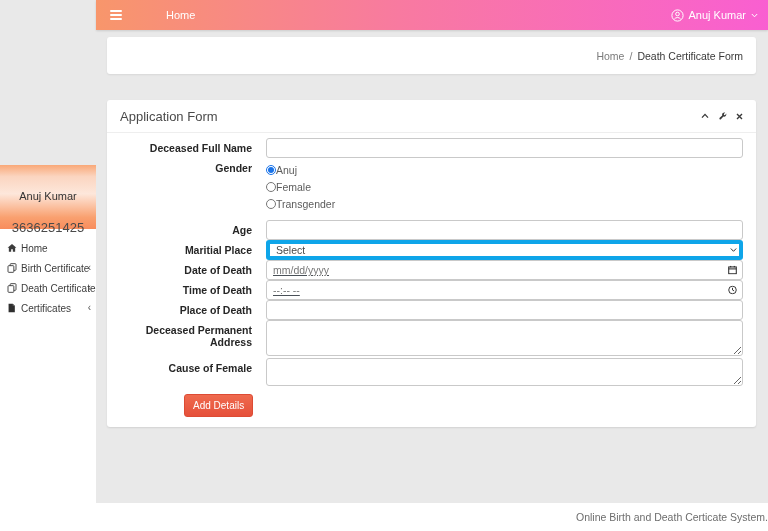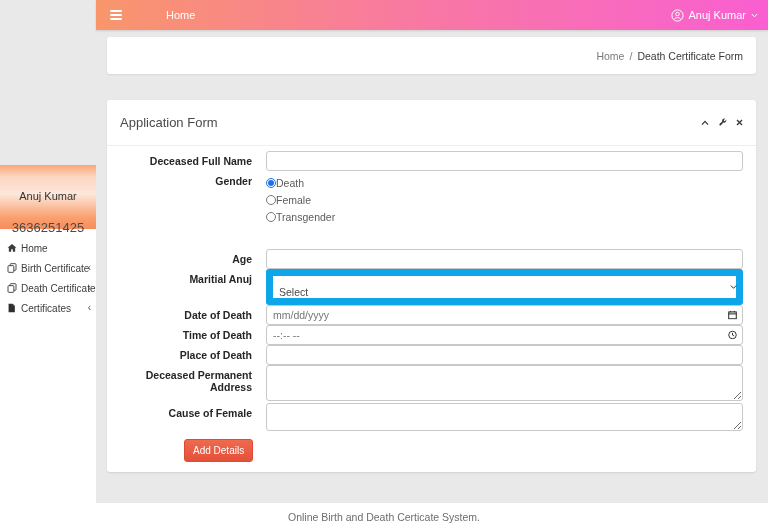--- a/index.html
+++ b/index.html
@@ -59,65 +59,65 @@
   .crumb-sep { color:#7a7a7a; margin:0 5px; }
   .crumb-current { color:#3a3a3a; font-weight:normal; }
 
   
   .card {
     position:absolute; left:107px; top:100px; width:649px;
     background:#fff; border-radius:3px; box-shadow:0 1px 2px rgba(0,0,0,.10);
     padding-bottom:10px;
   }
   .card-header {
-    height:46px; display:flex; align-items:center;
+    height:33px; display:flex; align-items:center;
     padding:0 13px; border-bottom:1px solid #eeeeee;
   }
   .card-title { font-size:13px; color:#4a4a4a; }
   .card-tools { margin-left:auto; display:flex; gap:9px; align-items:center; }
   .tool-btn { color:#3a3a3a; cursor:pointer; display:flex; }
   .card-body { padding:5px 13px 0 13px; }
 
   
   .form-row { display:flex; margin-bottom:0; }
   .form-label {
     flex:0 0 146px; text-align:right; padding-right:14px; padding-top:4px;
     font-size:10.5px; font-weight:bold; color:#262626; line-height:1.15;
   }
   .control-col { flex:1; position:relative; }
   .inp {
     width:100%; height:20px; border:1px solid #c9c9c9; border-radius:3px;
     background:#fff; padding:0 6px; font-family:"Liberation Sans",sans-serif;
-    font-size:10.5px; color:#495057; outline:none;
+    font-size:10.5px; color:#495057; outline:none;text-decoration:underline;
   }
   .inp::placeholder { color:#767676; opacity:1; }
   textarea.inp { height:36px; resize:vertical; padding-top:3px; }
   textarea.inp.short { height:28px; }
   .fake-select {
-    display:flex; align-items:flex-end; height:36px; border:7px solid #0ea5e9;
+    display:flex; align-items:flex-start; height:20px; border:4px solid #0ea5e9;
     border-radius:3px; background:#fff; padding:0 6px; font-size:10.5px;
     color:#4a4a4a; cursor:pointer;
   }
   .ctrl-icon { position:absolute; right:6px; top:50%; transform:translateY(-50%); display:flex; color:#333; }
   .radio-group { padding-top:3px; }
   .radio-line { display:flex; align-items:center; height:17px; font-size:10.5px; color:#5c5c5c; }
   .radio-line input { width:10px; height:10px; accent-color:#1a73e8; margin:0; }
-  .gender-block { margin-bottom:24px; }
+  .gender-block { margin-bottom:8px; }
   .btn-submit {
     margin-left:64px; margin-top:6px;
     background:linear-gradient(180deg,#ef6a4e 0%,#e5503a 100%);
     border:1px solid #dd4b34; border-radius:3px; color:#fff;
     font-family:"Liberation Sans",sans-serif; font-size:10px;
     padding:5px 8px; cursor:pointer;
   }
 
   
   .footer {
     position:absolute; left:0; right:0; top:503px; height:28px;
-    background:#fff; text-align:center; padding-top:8px;
+    background:#fff; text-align:right; padding-top:8px;
     font-size:10.5px; color:#6d6d6d;
   }
 </style>
 </head>
 <body>
 
 <div class="navbar">
   <div class="hamburger">
     <span></span>
       <span></span>
@@ -229,42 +229,42 @@
         <input class="inp" type="text" value="" style="">
       </div>
     </div>
 
 
     <div class="form-row gender-block">
       <div class="form-label">Gender</div>
       <div class="control-col radio-group">
         <label class="radio-line">
           <input type="radio" name="gender" checked="" style="">
-            <span>Death</span>
+            <span>Anuj</span>
         </label>
         <label class="radio-line">
           <input type="radio" name="gender" style="">
             <span>Female</span>
         </label>
         <label class="radio-line">
           <input type="radio" name="gender" style="">
             <span>Transgender</span>
         </label>
       </div>
     </div>
 
     <div class="form-row">
       <div class="form-label">Age</div>
       <div class="control-col">
         <input class="inp" type="text" value="" style="">
       </div>
     </div>
 
     <div class="form-row">
-      <div class="form-label">Maritial Anuj</div>
+      <div class="form-label">Maritial Place</div>
       <div class="control-col">
         <div class="fake-select">
           <span>Select</span>
         </div>
         <span class="ctrl-icon">
           <svg width="7" height="5" viewBox="0 0 7 5">
               <polyline points="0.8,1 3.5,3.8 6.2,1" fill="none" stroke="#333" stroke-width="1"></polyline>
             </svg>
         </span>
       </div>

